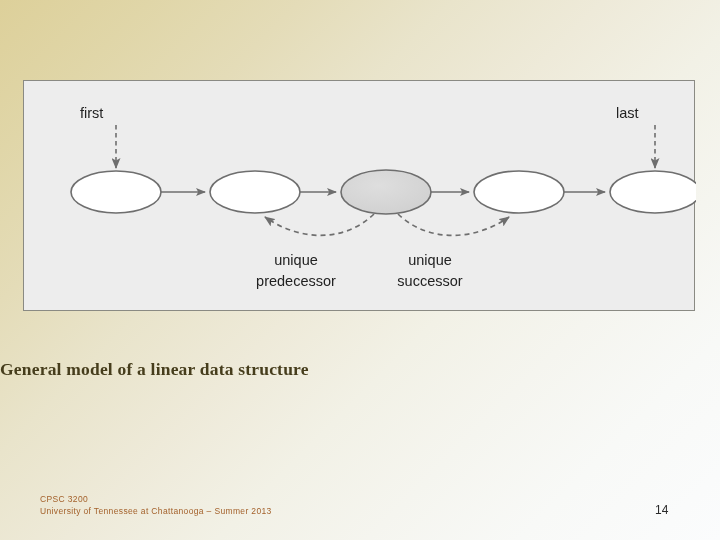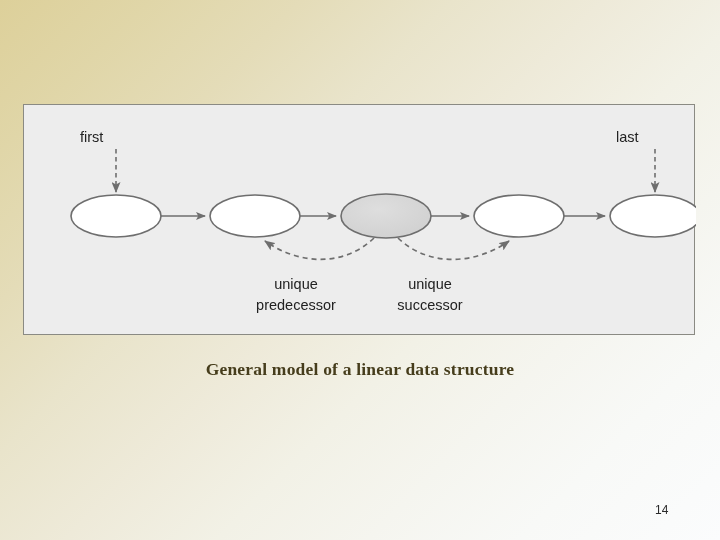--- a/index.html
+++ b/index.html
@@ -33,21 +33,20 @@
   
   #diagram-panel {
     position: absolute;
     left: 23px;
     top: 80px;
     width: 672px;
     height: 231px;
     background: #ededed;
     border: 1px solid #8a8a83;
     box-sizing: border-box;
-    margin-top: 24px;
   }
 
   #diagram-svg {
     position: absolute;
     left: 0;
     top: 0;
     width: 672px;
     height: 231px;
     display: block;
   }
@@ -63,21 +62,21 @@
     fill: #222222;
     text-anchor: middle;
   }
 
   
   #caption {
     position: absolute;
     left: 0;
     top: 359px;
     width: 720px;
-    text-align: center;
+    text-align: left;
     font-family: "Liberation Serif", serif;
     font-weight: bold;
     font-size: 17.5px;
     letter-spacing: 0.2px;
     color: #463d1c;
   }
 
   
   #footer {
     position: absolute;
@@ -170,16 +169,20 @@
       <text class="rel-label" x="272" y="184">unique</text>
       <text class="rel-label" x="272" y="205">predecessor</text>
 
       <text class="rel-label" x="406" y="184">unique</text>
       <text class="rel-label" x="406" y="205">successor</text>
     </svg>
   </div>
 
   <div id="caption">General model of a linear data structure</div>
 
+  <div id="footer">
+    <div>CPSC 3200</div>
+    <div>University of Tennessee at Chattanooga – Summer 2013</div>
+  </div>
 
   <div id="page-number">14</div>
 
 </div>
 
 </body></html>

